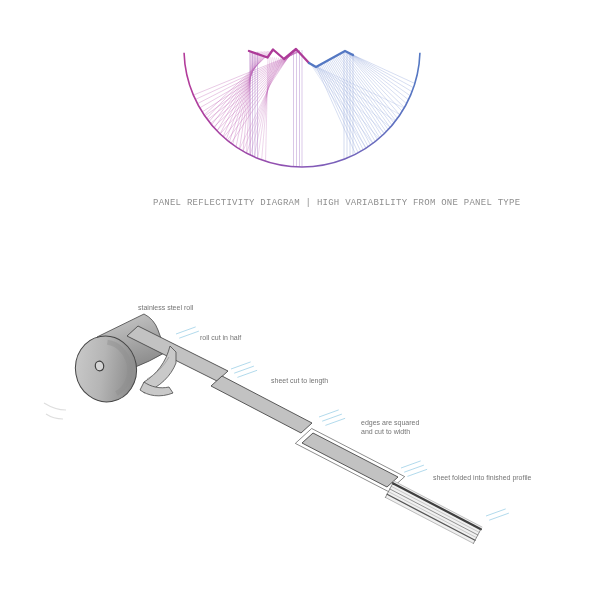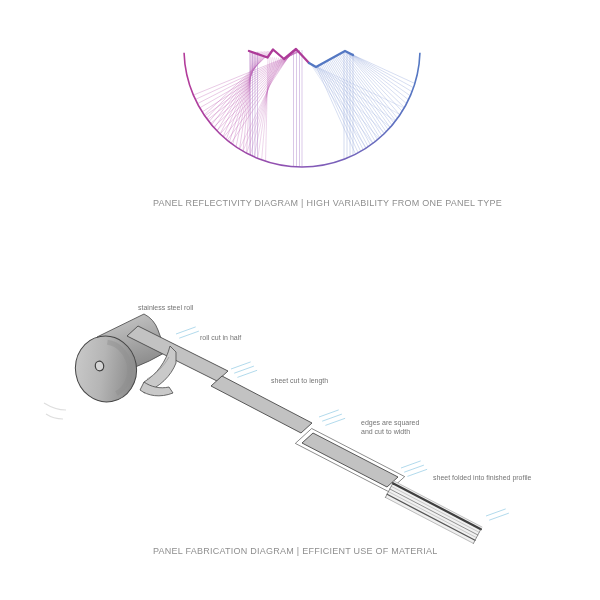--- a/index.html
+++ b/index.html
@@ -7,21 +7,21 @@
   .page{position:relative;width:600px;height:600px;background:#ffffff;overflow:hidden;}
   .canvas{position:absolute;left:0;top:0;}
   .caption{
     position:absolute;
     left:153px;
     font-size:9px;
     letter-spacing:0.25px;
     color:#8e8e8e;
     white-space:nowrap;
   }
-  #cap-reflectivity{top:198px;}
+  #cap-reflectivity{top:198px;font-family:Liberation Mono, monospace;}
   #cap-fabrication{top:546px;}
 </style>
 </head>
 <body>
 
 <div class="page">
 
   <svg id="art" class="canvas" width="600" height="600" viewBox="0 0 600 600" xmlns="http://www.w3.org/2000/svg">
     <defs>
       <linearGradient id="arcGrad" gradientUnits="userSpaceOnUse" x1="184" y1="52" x2="420" y2="52">
@@ -178,14 +178,13 @@
         <text x="200" y="340" font-size="7" fill="#757575" font-family="Liberation Sans, sans-serif">roll cut in half</text>
         <text x="271" y="383" font-size="7" fill="#757575" font-family="Liberation Sans, sans-serif">sheet cut to length</text>
         <text x="361" y="425" font-size="7" fill="#757575" font-family="Liberation Sans, sans-serif">edges are squared</text>
         <text x="361" y="434" font-size="7" fill="#757575" font-family="Liberation Sans, sans-serif">and cut to width</text>
         <text x="433" y="480" font-size="7" fill="#757575" font-family="Liberation Sans, sans-serif">sheet folded into finished profile</text>
       </g>
   </svg>
 
   <div class="caption" id="cap-reflectivity">PANEL REFLECTIVITY DIAGRAM | HIGH VARIABILITY FROM ONE PANEL TYPE</div>
 
-  <div class="caption" id="cap-fabrication">PANEL FABRICATION DIAGRAM | EFFICIENT USE OF MATERIAL</div>
 </div>
 
 </body></html>

